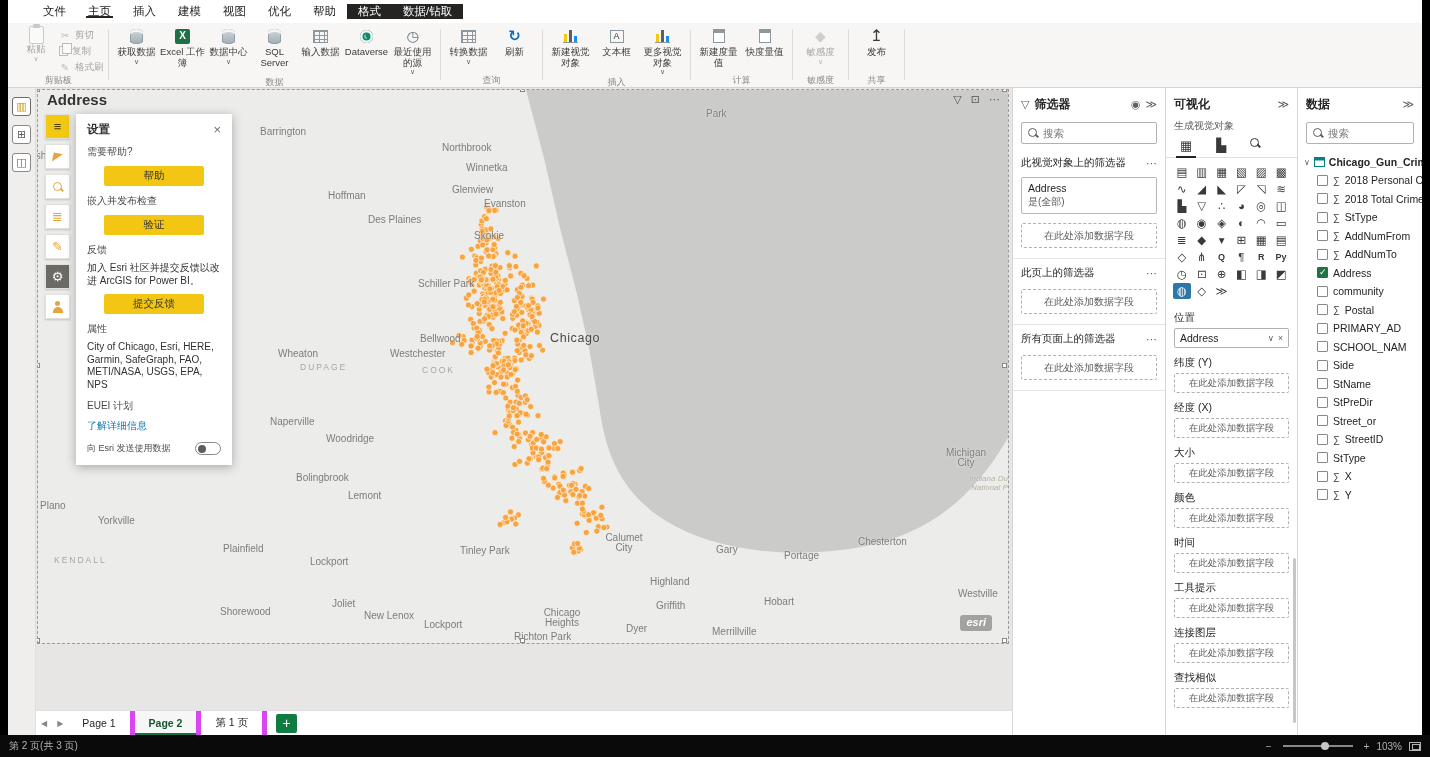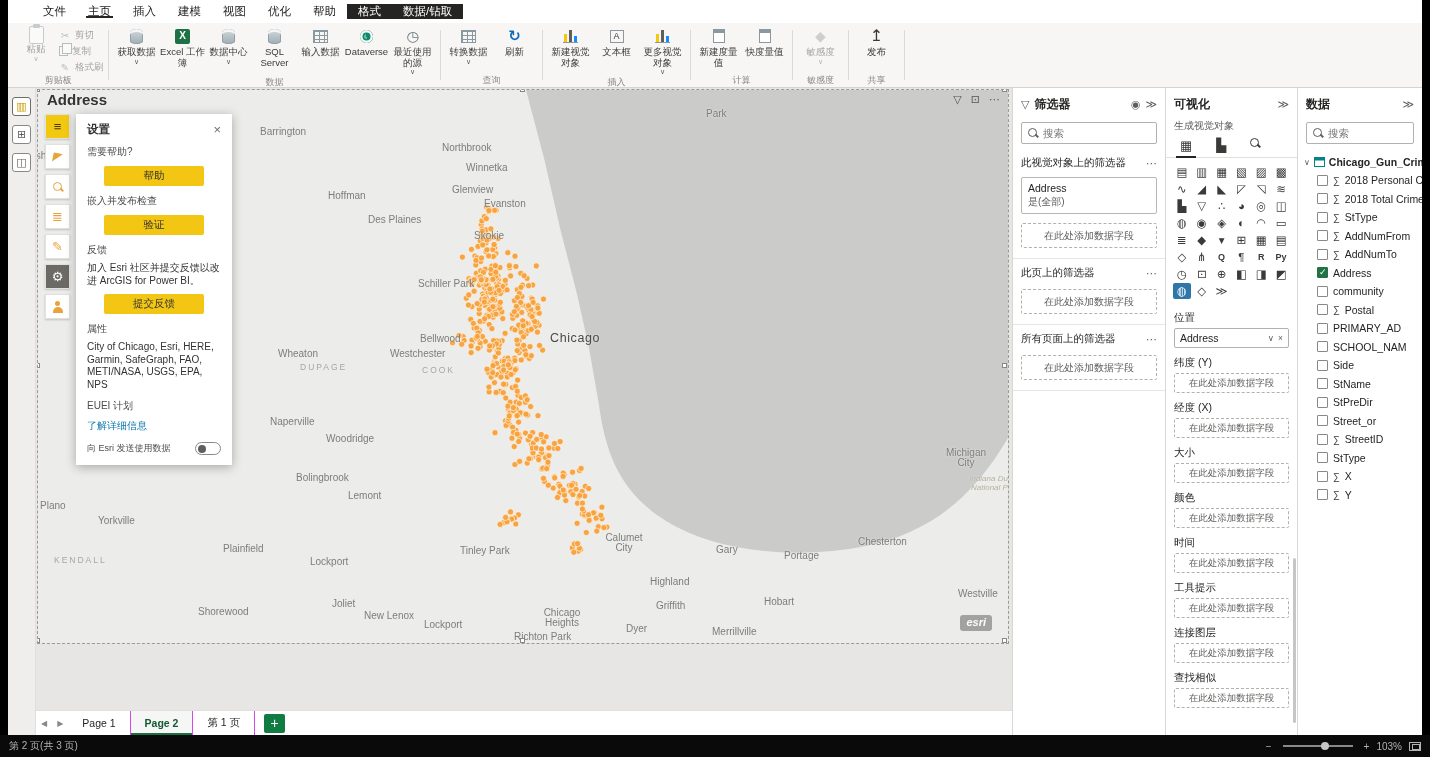--- a/index.html
+++ b/index.html
@@ -147,21 +147,21 @@
 .cb{width:11px;height:11px;border:1px solid #8a8886;border-radius:1px;background:#fff;flex:none;position:relative}
 .cb.checked{background:#217346;border-color:#217346}
 .cb.checked::after{content:"✓";position:absolute;left:1px;top:-1px;color:#fff;font-size:9px}
 .sigma{flex:none;font-size:9.5px;color:#3b3a39}
 
 
 .pagebar{position:absolute;left:28px;top:710px;width:976px;height:25px;background:#fff;border-top:1px solid #e1dfdd;display:flex;align-items:center;font-size:10.5px;color:#444}
 .pnav{padding:0 5px;color:#8a8886;font-size:8px}
 .ic-prev::before{content:"◀"}
 .ic-next::before{content:"▶"}
-.ptab{padding:12px 14px;height:100%;display:flex;align-items:center;border-right:1px solid #d946ef;color:#252423}
+.ptab{padding:12px 14px;height:100%;display:flex;align-items:center;border-right:5px solid #d946ef;color:#252423}
 .ptab.active{font-weight:bold;color:#13582f;box-shadow:inset 0 -2px 0 #1b6e43;background:#f6f6f6}
 .paddtab{width:21px;height:19px;background:#107C41;color:#fff;display:flex;align-items:center;justify-content:center;font-size:14px;margin-left:9px;border-radius:2px}
 .statusbar{position:absolute;left:0;top:735px;width:1430px;height:22px;background:#0a0a0a;color:#b5b3b1;font-size:10px;display:flex;align-items:center;padding:0 9px;gap:7px}
 .statusbar .sp{flex:1}
 .ztrack{width:70px;height:2px;background:#8a8886;position:relative;margin:0 4px}
 .zthumb{position:absolute;left:55%;top:-3px;width:8px;height:8px;border-radius:50%;background:#c8c6c4}
 .ic-minus::before{content:"−"}
 .ic-plus::before{content:"+"}
 .ic-fit{width:12px;height:9px;border:1px solid #b5b3b1;position:relative;display:inline-block}
 .ic-fit::after{content:"";position:absolute;left:2px;top:1.5px;width:6px;height:4px;border:1px solid #b5b3b1}
@@ -914,21 +914,21 @@
             <div class="mlabel town" style="left: 678px; top: 454px;">Gary</div>
             <div class="mlabel town" style="left: 746px; top: 460px;">Portage</div>
             <div class="mlabel town" style="left: 820px; top: 446px;">Chesterton</div>
             <div class="mlabel town wrap" style="left: 902px; top: 358px;">Michigan City</div>
             <div class="mlabel faint" style="left: 928px; top: 384px;">Indiana Dunes National Park</div>
             <div class="mlabel town" style="left: 612px; top: 486px;">Highland</div>
             <div class="mlabel town" style="left: 920px; top: 498px;">Westville</div>
             <div class="mlabel town" style="left: 618px; top: 510px;">Griffith</div>
             <div class="mlabel town" style="left: 726px; top: 506px;">Hobart</div>
             <div class="mlabel town" style="left: 294px; top: 508px;">Joliet</div>
-            <div class="mlabel town" style="left: 160px; top: 516px;">Shorewood</div>
+            <div class="mlabel town" style="left: 182px; top: 516px;">Shorewood</div>
             <div class="mlabel town" style="left: 326px; top: 520px;">New Lenox</div>
             <div class="mlabel town" style="left: 386px; top: 529px;">Lockport</div>
             <div class="mlabel town wrap" style="left: 498px; top: 518px;">Chicago Heights</div>
             <div class="mlabel town" style="left: 588px; top: 533px;">Dyer</div>
             <div class="mlabel town" style="left: 674px; top: 536px;">Merrillville</div>
             <div class="mlabel town" style="left: 476px; top: 541px;">Richton Park</div>
           </div>
         <div class="vtitle">Address</div>
         <div class="vheader">
           <span class="ic-funnel"></span>

